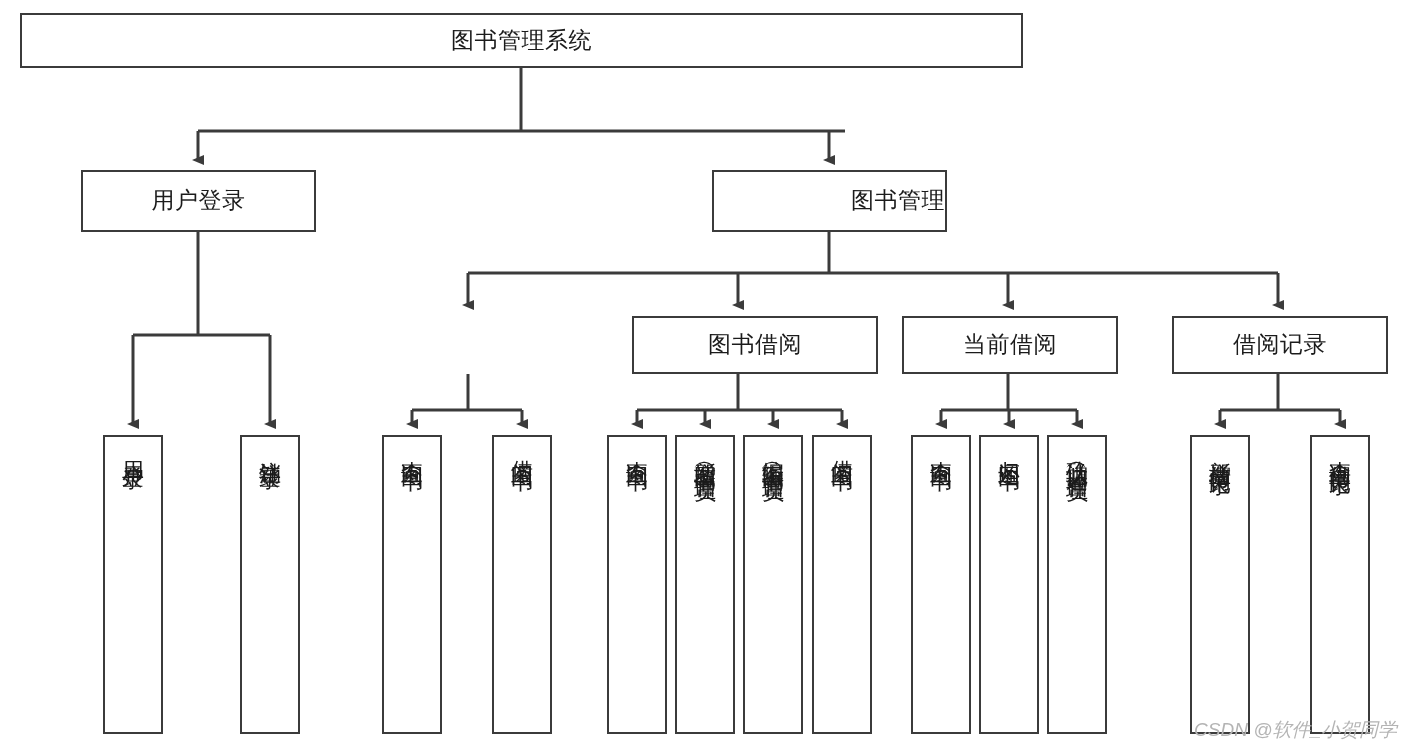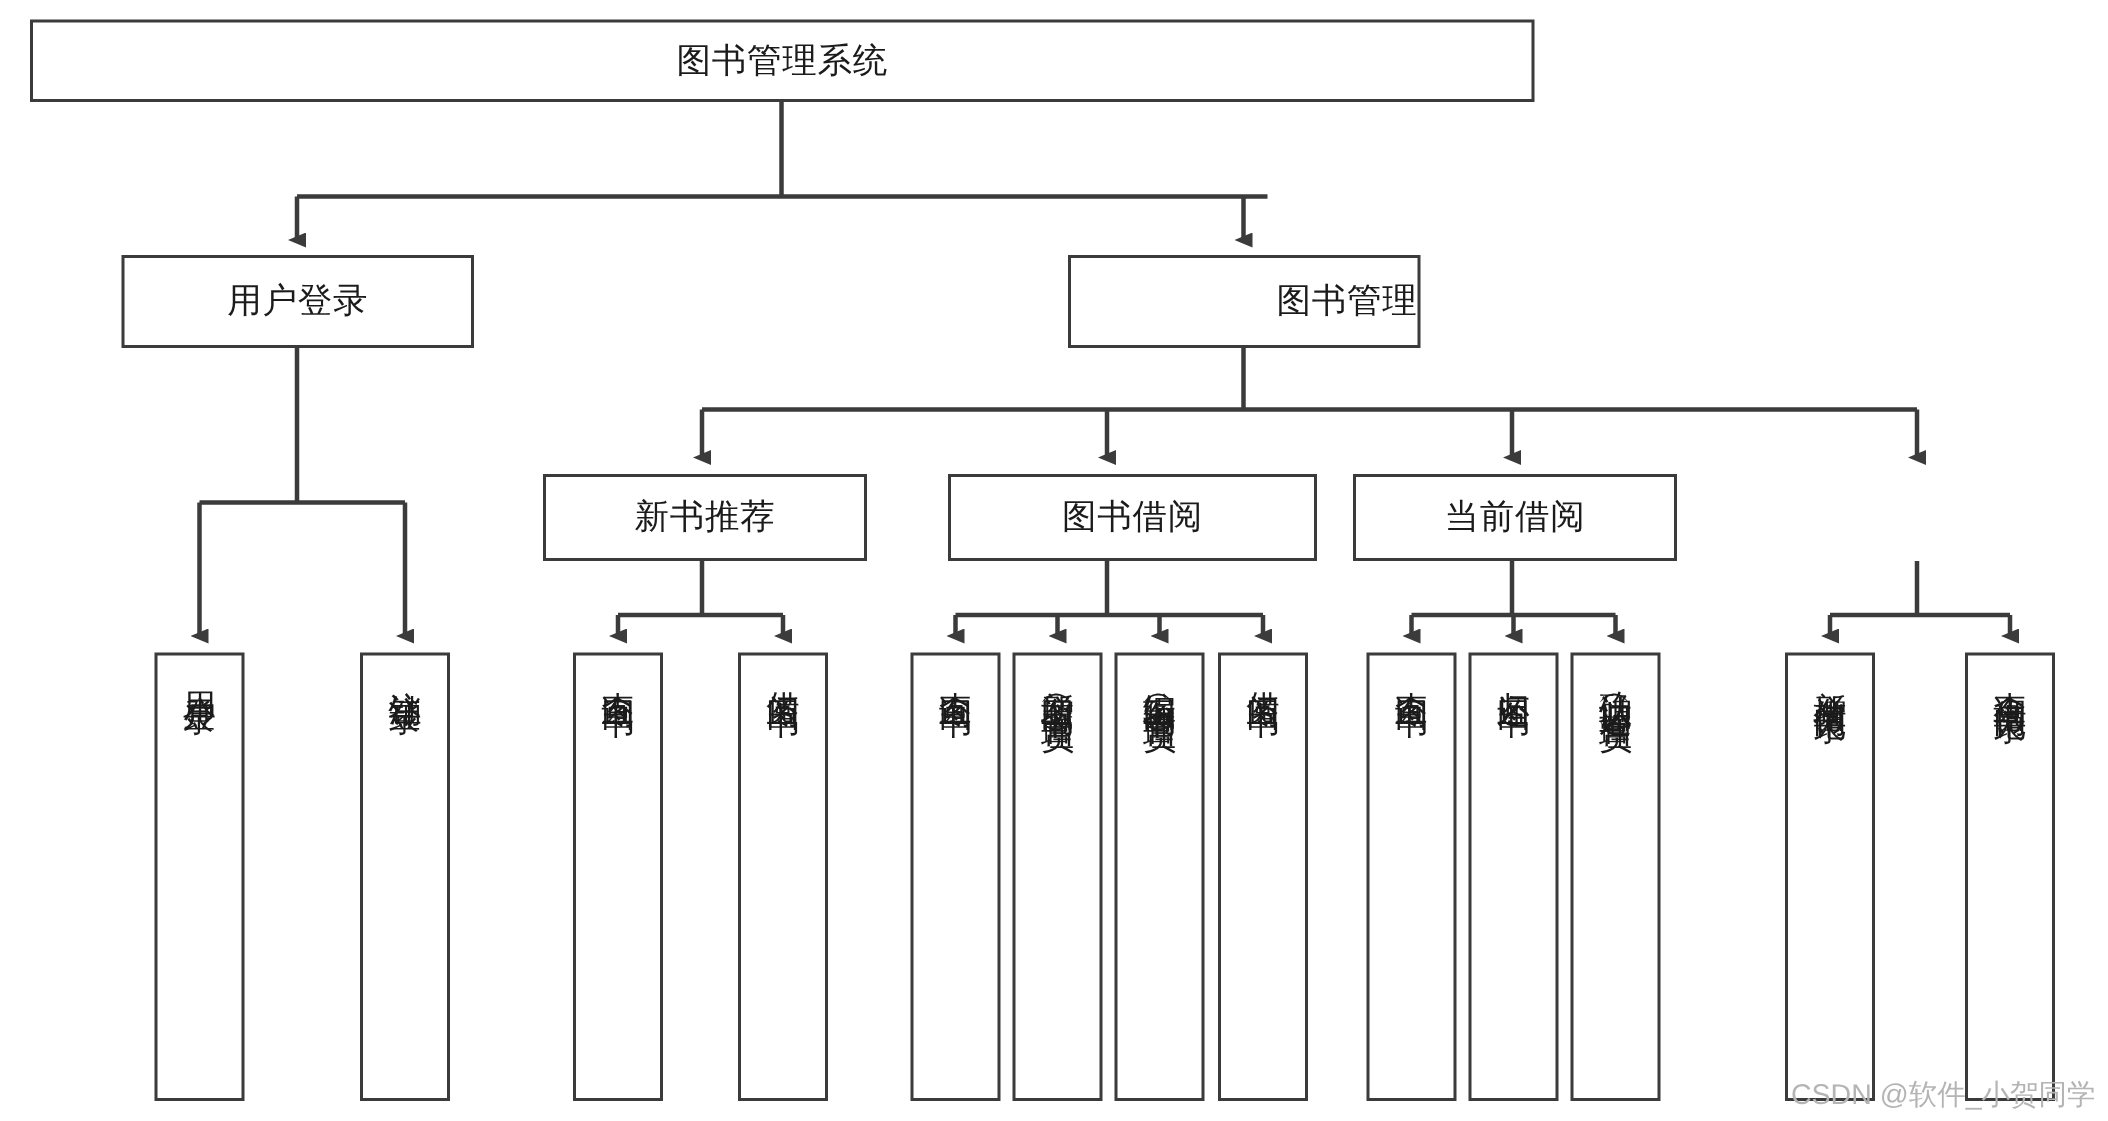--- a/index.html
+++ b/index.html
@@ -55,20 +55,21 @@
     line-height: 1;
   }
   .watermark {
     position: absolute;
     right: 8px;
     bottom: 4px;
     font-size: 19px;
     color: #b4b4b4;
     z-index: 5;
     white-space: nowrap;
+    font-style: italic;
   }
 </style>
 </head>
 <body>
 
 <div id="canvas">
 
   <svg id="wires" viewBox="0 0 1405 747">
     <defs>
       <marker id="arrow" markerWidth="12" markerHeight="12" refX="5" refY="6" orient="auto" markerUnits="userSpaceOnUse">
@@ -123,28 +124,28 @@
     <span class="label">图书管理系统</span>
   </div>
 
   <div class="node horiz" style="left:81px; top:170px; width:235px; height:62px;">
     <span class="label">用户登录</span>
   </div>
   <div class="node horiz" style="left:712px; top:170px; width:235px; height:62px;justify-content:flex-end;">
     <span class="label">图书管理</span>
   </div>
 
-  <div class="node horiz" style="left:362px; top:316px; width:216px; height:58px;">
-    <span class="label">新书推荐</span>
-  </div>
   <div class="node horiz" style="left:632px; top:316px; width:246px; height:58px;">
     <span class="label">图书借阅</span>
   </div>
   <div class="node horiz" style="left:902px; top:316px; width:216px; height:58px;">
     <span class="label">当前借阅</span>
+  </div>
+  <div class="node horiz" style="left:1172px; top:316px; width:216px; height:58px;">
+    <span class="label">借阅记录</span>
   </div>
 
   <div class="node vert" style="left:103px; top:435px; width:60px; height:299px;">
     <span class="label">用户登录</span>
   </div>
   <div class="node vert" style="left:240px; top:435px; width:60px; height:299px;">
     <span class="label">注销登录</span>
   </div>
 
   <div class="node vert" style="left:382px; top:435px; width:60px; height:299px;">

